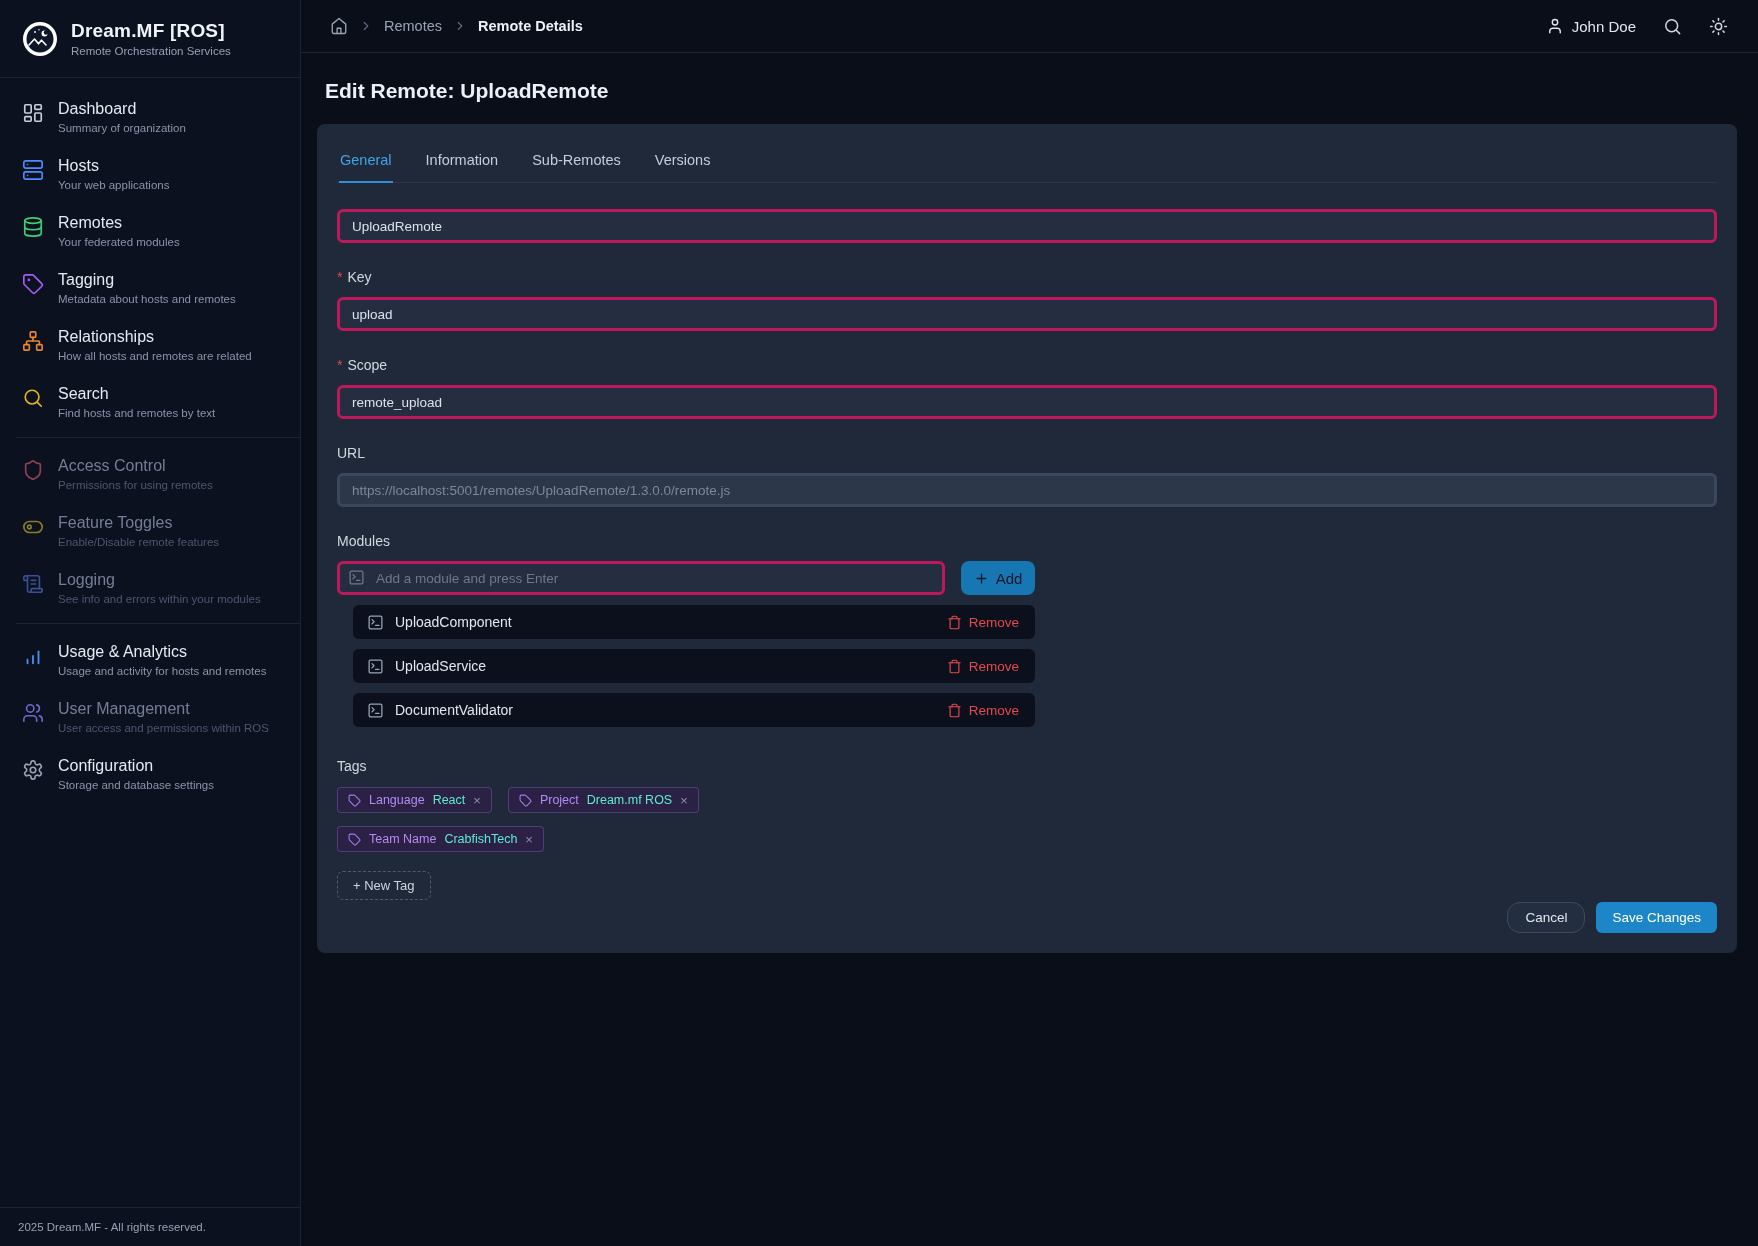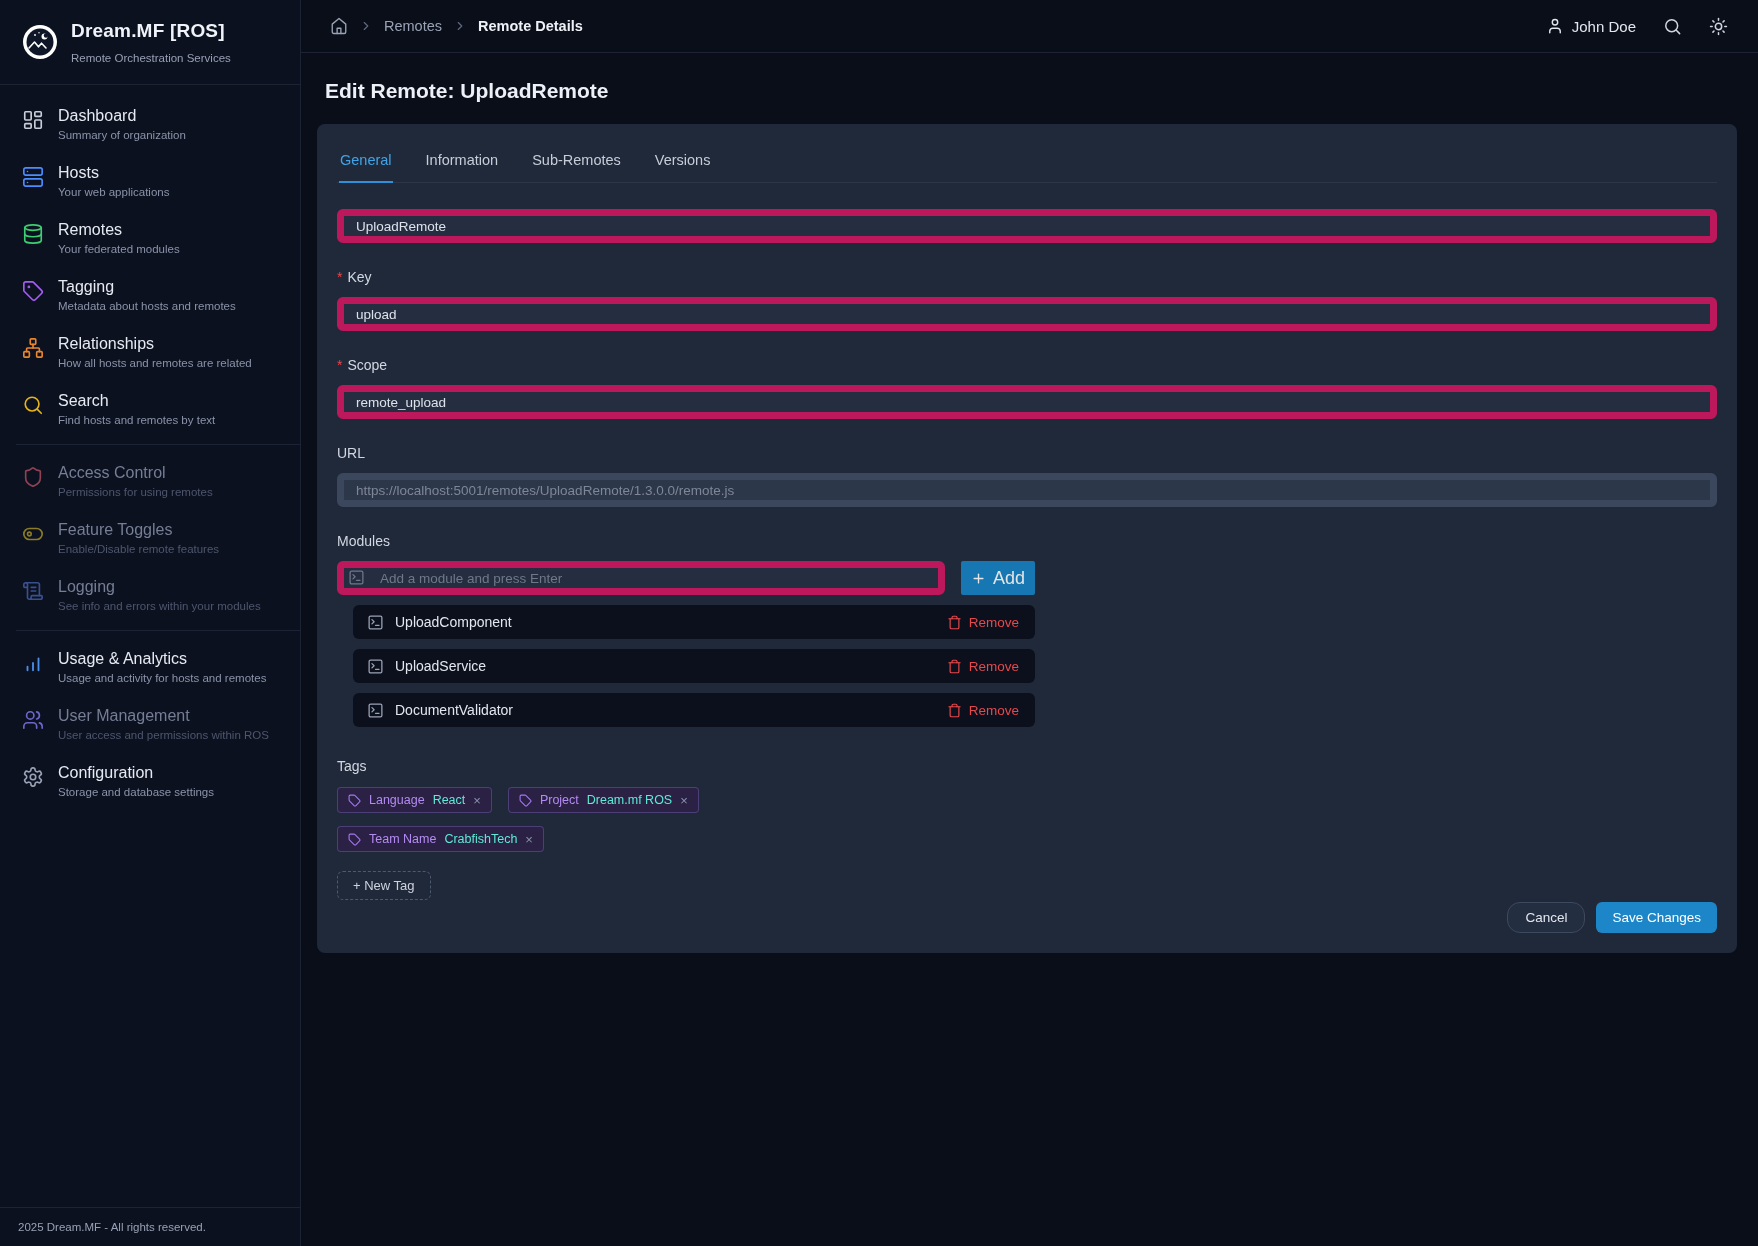--- a/index.html
+++ b/index.html
@@ -19,21 +19,21 @@
     border-right: 1px solid #1b2334;
     display: flex; flex-direction: column;
   }
   .brand {
     display: flex; align-items: center; gap: 13px;
     padding: 20px 20px 20px 22px;
     border-bottom: 1px solid #1b2334;
   }
   .brand-logo { width: 36px; height: 36px; flex: none; }
   .brand-name { font-size: 19px; font-weight: bold; color: #f0f3f8; letter-spacing: .2px; }
-  .brand-tag  { font-size: 11.5px; color: #97a0b3; margin-top: 10px; }
+  .brand-tag  { font-size: 11.5px; color: #97a0b3; margin-top: 3px; }
   .nav { padding-top: 10px; flex: 1; }
   .nav-item {
     display: flex; align-items: flex-start; gap: 14px;
     padding: 12px 20px 11px 22px; cursor: pointer;
   }
   .nav-icon { width: 22px; height: 22px; margin-top: 2px; flex: none; }
   .nav-title { font-size: 16px; color: #e6eaf2; }
   .nav-desc  { font-size: 11.5px; color: #8a93a8; margin-top: 4px; }
   .nav-item.dimmed .nav-title { color: #757e95; }
   .nav-item.dimmed .nav-desc  { color: #4e566d; }
@@ -78,37 +78,37 @@
   .tab { font-size: 14.5px; color: #c6cdd9; padding: 2px 1px 13px 1px; cursor: pointer; }
   .tab.active { color: #41a3e6; border-bottom: 2px solid #2f8fd9; margin-bottom: -1px; }
 
   
   .fields { margin-top: 26px; }
   .field { margin-bottom: 26px; }
   .f-label { font-size: 14px; color: #d2d8e2; margin-bottom: 12px; }
   .req { color: #e5484d; margin-right: 5px; }
   .t-input {
     width: 100%; height: 34px;
-    background: #242e40; border: 7px solid #be185d; border-radius: 6px;
+    background: #242e40; border: 3px solid #be185d; border-radius: 6px;
     color: #dde2ea; font-size: 13.5px; padding: 0 12px;
     font-family: "Liberation Sans", sans-serif; outline: none;
   }
   .t-input::placeholder { color: #6f7889; }
   .t-input:disabled { background: #2c374a; color: #7e8798; border-color: #3b475d; }
 
   
   .mod-area { width: 698px; }
   .mod-input-row { display: flex; gap: 16px; }
   .mod-input-wrap { position: relative; flex: 1; }
   .mod-input-wrap .t-input { padding-left: 36px; }
   .mod-input-icon { position: absolute; left: 11px; top: 8px; color: #6f7889; }
   .btn-add {
     flex: none; width: 74px; height: 34px;
-    background: #1677b3; color: #e5e5e5; border: none; border-radius: 2px;
-    font-size: 18px; display: flex; align-items: center; justify-content: center; gap: 7px;
+    background: #1677b3; color: #0f172a; border: none; border-radius: 8px;
+    font-size: 15px; display: flex; align-items: center; justify-content: center; gap: 7px;
     cursor: pointer; font-family: "Liberation Sans", sans-serif;
   }
   .mod-row {
     margin-top: 10px; height: 34px;
     background: #0b101c; border-radius: 6px;
     display: flex; align-items: center; justify-content: space-between;
     padding: 0 16px 0 14px;
     margin-left: 16px;
   }
   .mod-row:first-of-type { margin-top: 12px; }

